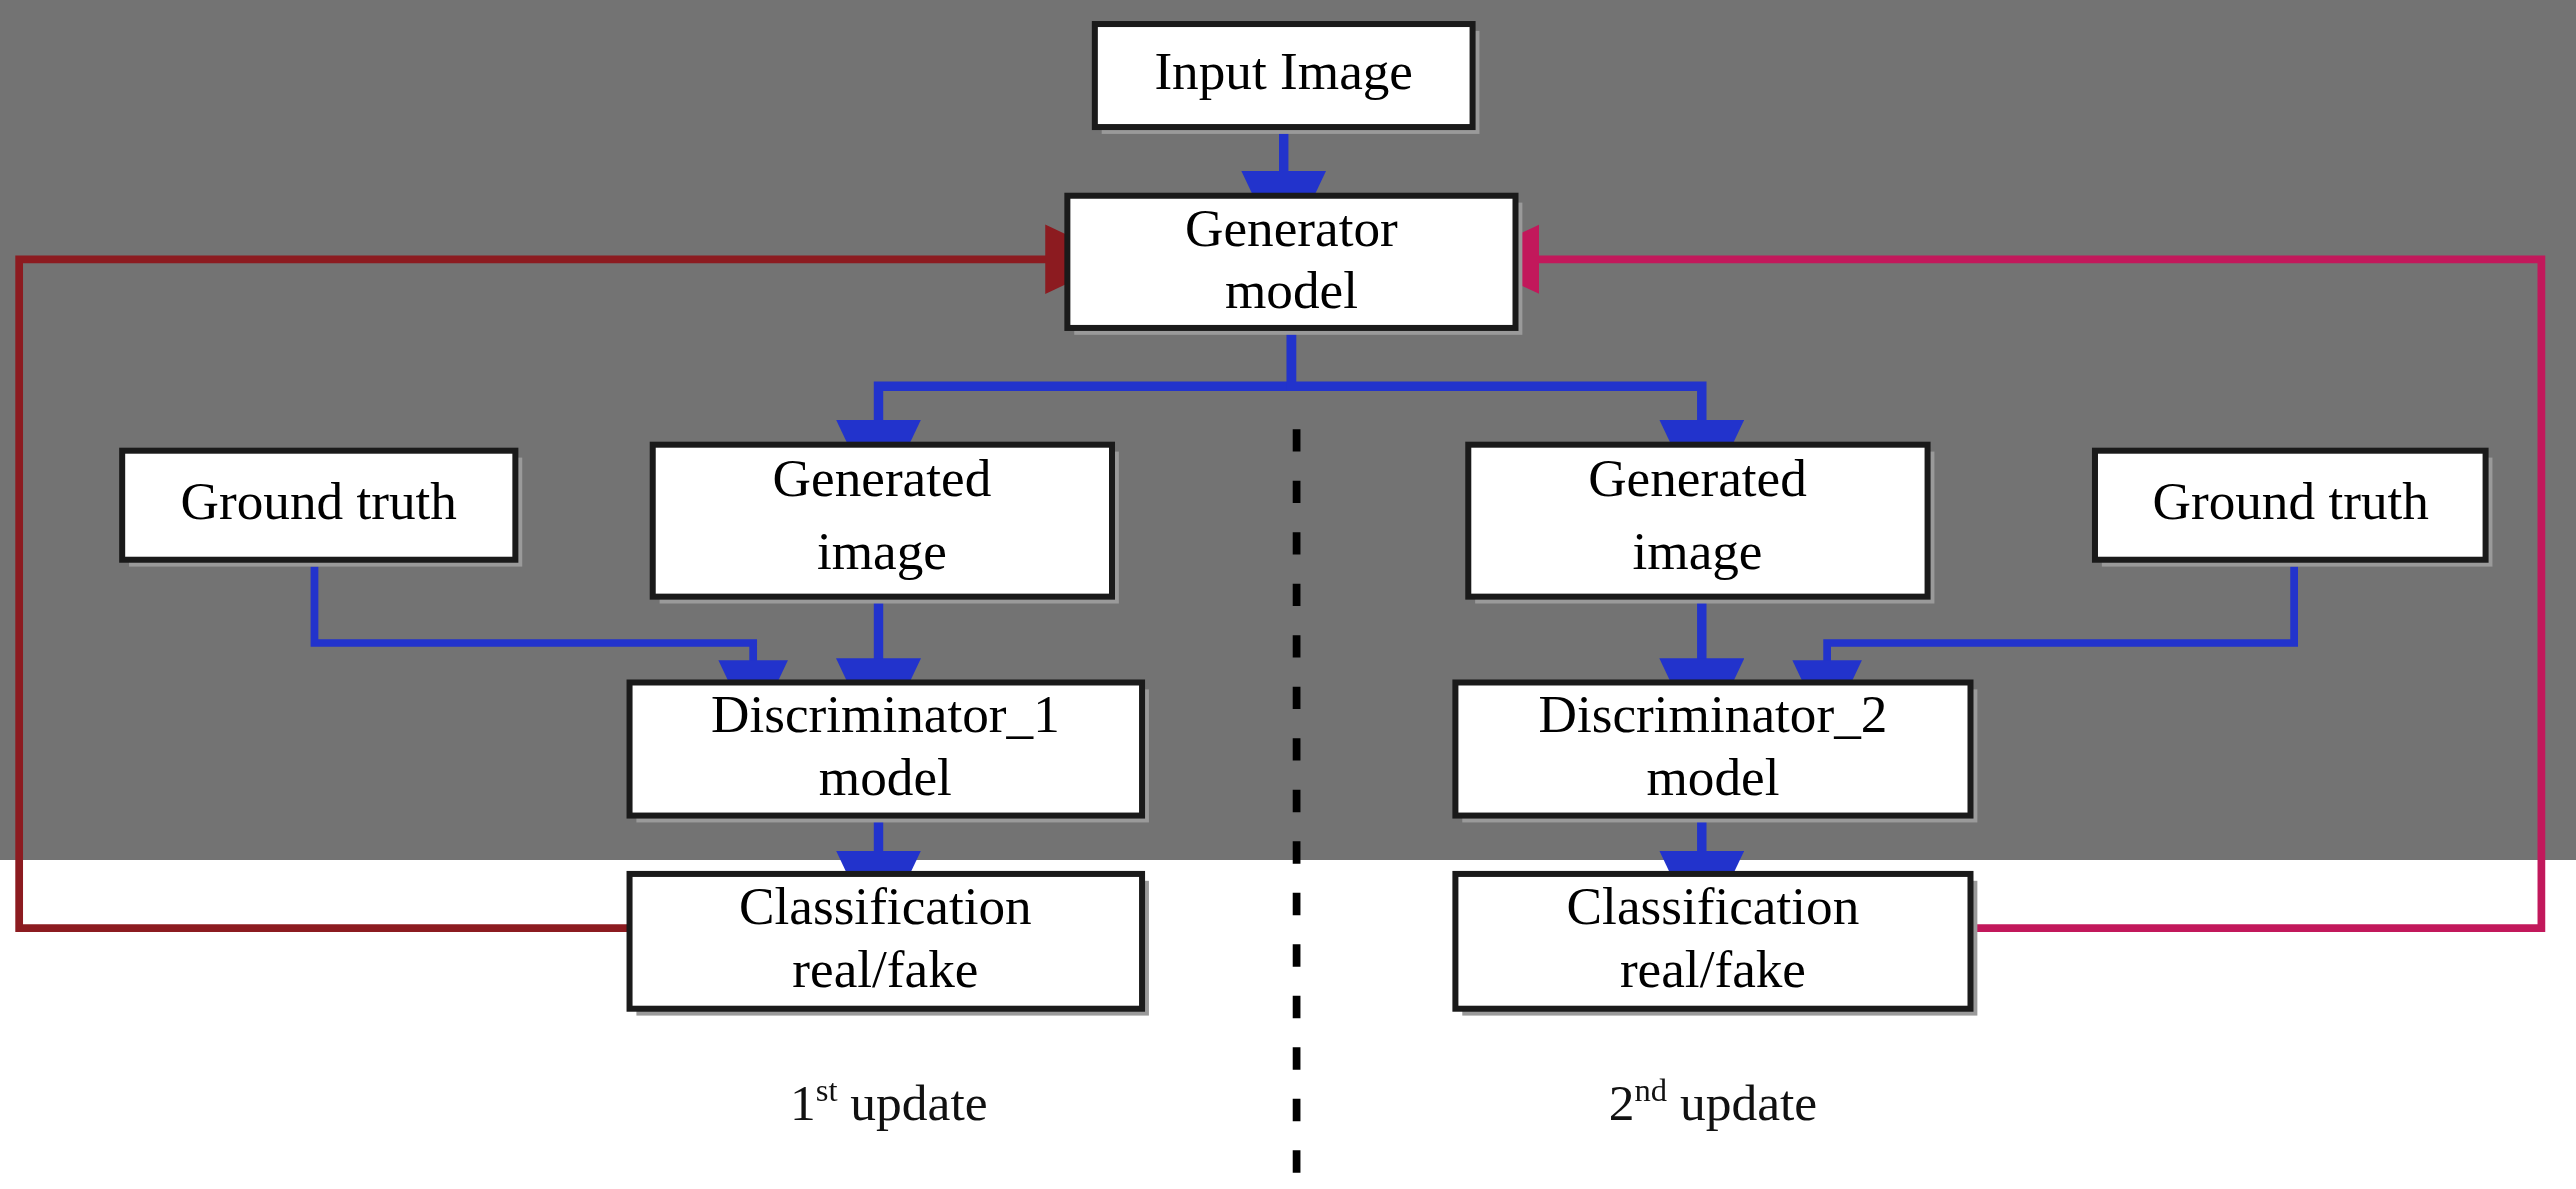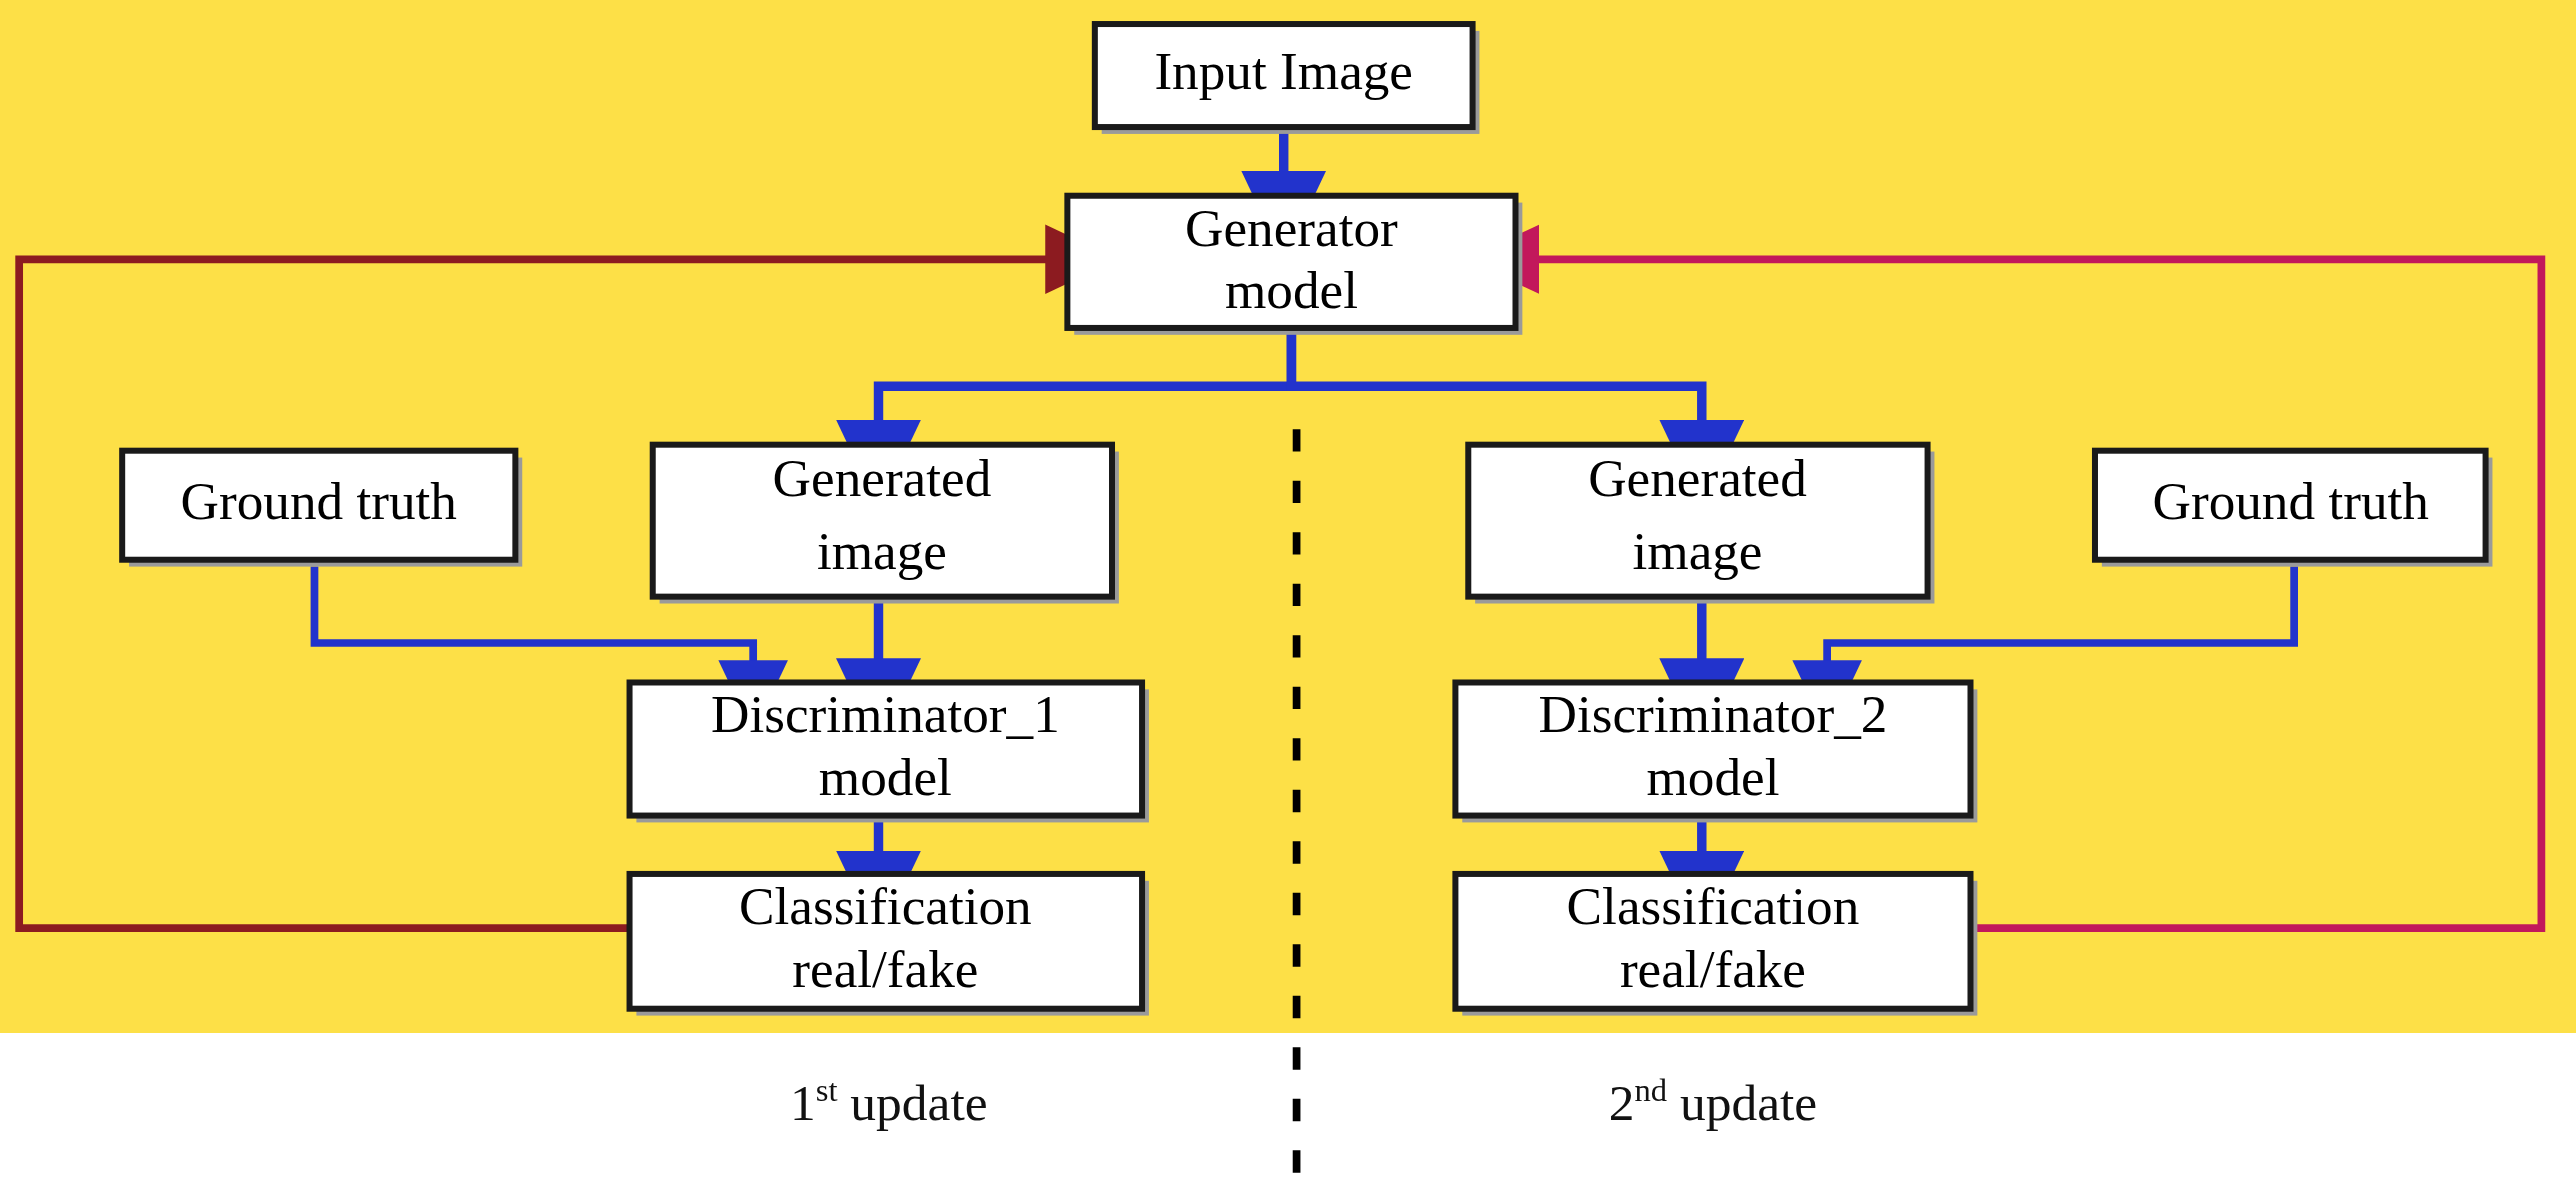--- a/index.html
+++ b/index.html
@@ -1,18 +1,18 @@
 <!DOCTYPE html>
 <html style="font-size:13.7px"><head>
 <meta charset="utf-8">
 <style>
   html,body{margin:0;padding:0;background:#ffffff;}
   body{width:2576px;height:1189px;overflow:hidden;
        font-family:"Liberation Serif","DejaVu Serif",serif;}
-  #stage{position:relative;width:2576px;height:1033px;background:#fde047;}
+  #stage{position:relative;width:2576px;height:860px;background:#737373;}
   svg#diagram{position:absolute;left:0;top:0;width:2576px;height:1189px;}
 
   .node-rect{fill:#ffffff;stroke:#1a1a1a;stroke-width:7;}
   .node-shadow{fill:#9a9a9a;}
   .node-label{font-family:"Liberation Serif","DejaVu Serif",serif;
               fill:#000000;text-anchor:middle;dominant-baseline:middle;}
   .lbl-1line{font-size:62px;}
   .lbl-2line{font-size:62px;}
   .update-label{font-family:"Liberation Serif","DejaVu Serif",serif;
                 font-size:60px;fill:#111111;text-anchor:middle;}

